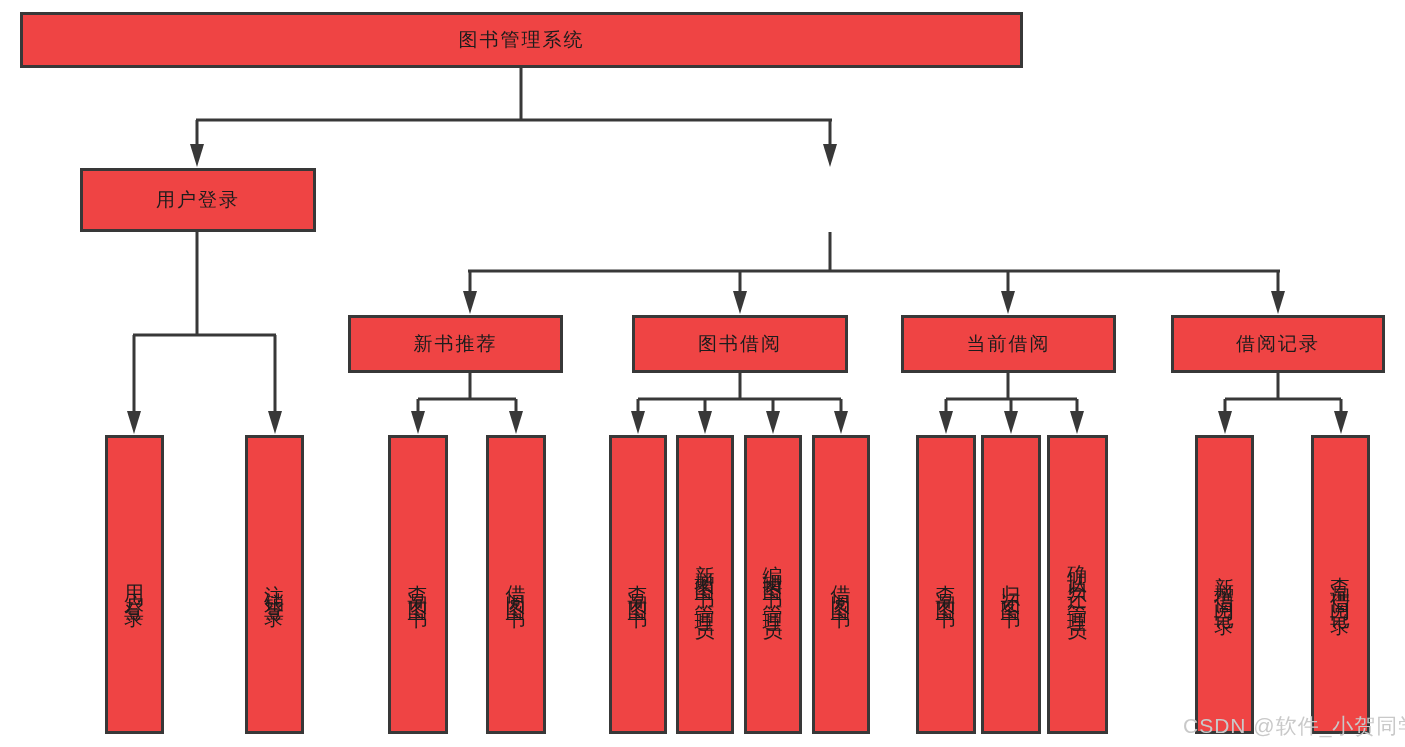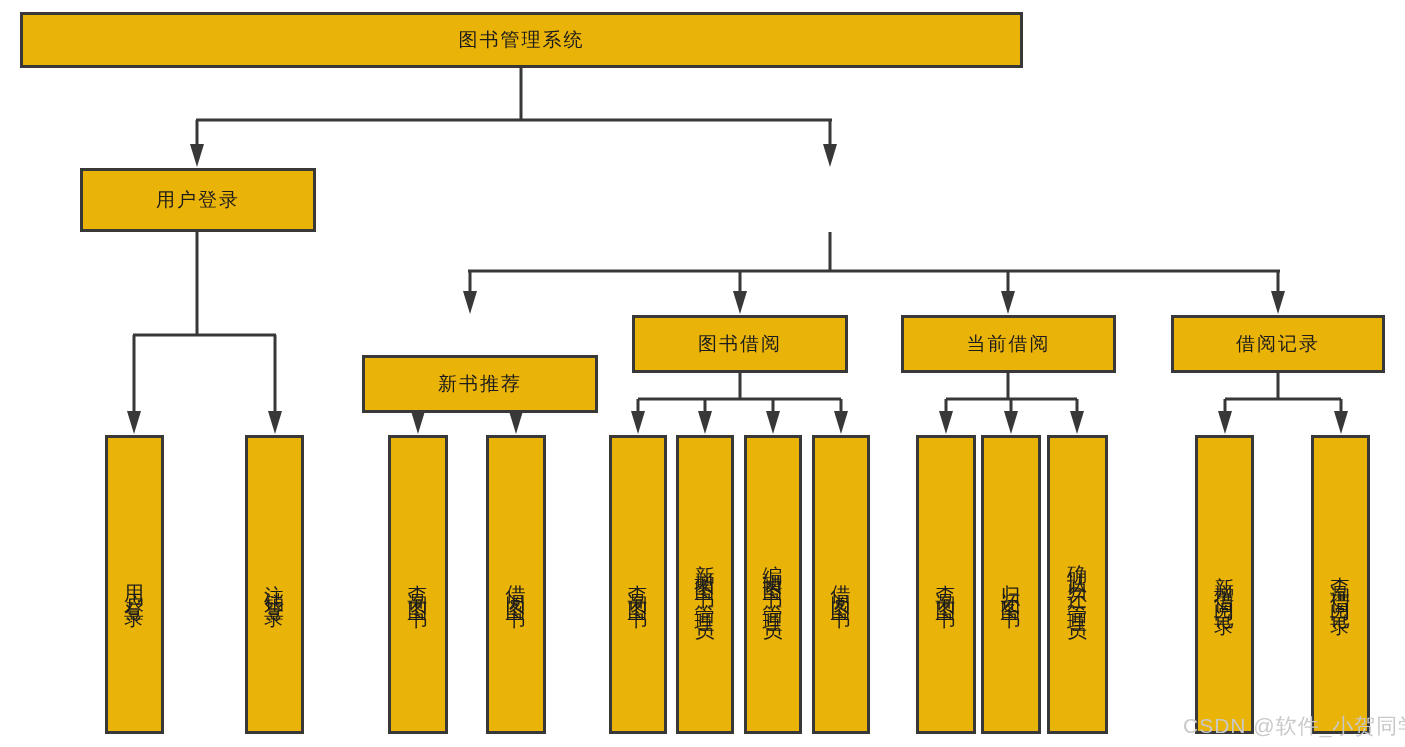--- a/index.html
+++ b/index.html
@@ -3,34 +3,34 @@
 <meta charset="utf-8">
 <style>
   html,body{margin:0;padding:0;background:#ffffff;}
   .stage{
     position:relative;width:1405px;height:747px;background:#ffffff;overflow:hidden;
     font-family:"Liberation Sans","DejaVu Sans",sans-serif;color:#1a1a1a;
   }
   .stage *{box-sizing:border-box;}
   .connectors{position:absolute;left:0;top:0;z-index:1;}
   .node{
-    position:absolute;background:#eab308;border:3px solid #383838;z-index:2;
+    position:absolute;background:#ef4444;border:3px solid #383838;z-index:2;
     display:flex;align-items:center;justify-content:center;
     font-size:19px;letter-spacing:2px;white-space:nowrap;color:#1c1c1c;
   }
   .leaf{font-size:20px;letter-spacing:0;}
   .leaf .vtext{
     writing-mode:vertical-rl;text-orientation:mixed;
     letter-spacing:8px;line-height:1;font-size:20px;color:#1c1c1c;
   }
   
   .n-root   {left:20px;  top:12px;  width:1003px;height:56px;}
   .n-login  {left:80px;  top:168px; width:236px; height:64px;}
   .n-mgmt   {left:712px; top:168px; width:236px; height:64px;}
-  .n-rec    {left:362px; top:315px; width:236px; height:58px;margin-top:40px;}
+  .n-rec    {left:348px; top:315px; width:215px; height:58px;}
   .n-borrow {left:632px; top:315px; width:216px; height:58px;}
   .n-current{left:901px; top:315px; width:215px; height:58px;}
   .n-records{left:1171px;top:315px; width:214px; height:58px;}
   .lf1 {left:105px; top:435px;width:59px;height:299px;}
   .lf2 {left:245px; top:435px;width:59px;height:299px;}
   .lf3 {left:388px; top:435px;width:60px;height:299px;}
   .lf4 {left:486px; top:435px;width:60px;height:299px;}
   .lf5 {left:609px; top:435px;width:58px;height:299px;}
   .lf6 {left:676px; top:435px;width:58px;height:299px;}
   .lf7 {left:744px; top:435px;width:58px;height:299px;}

